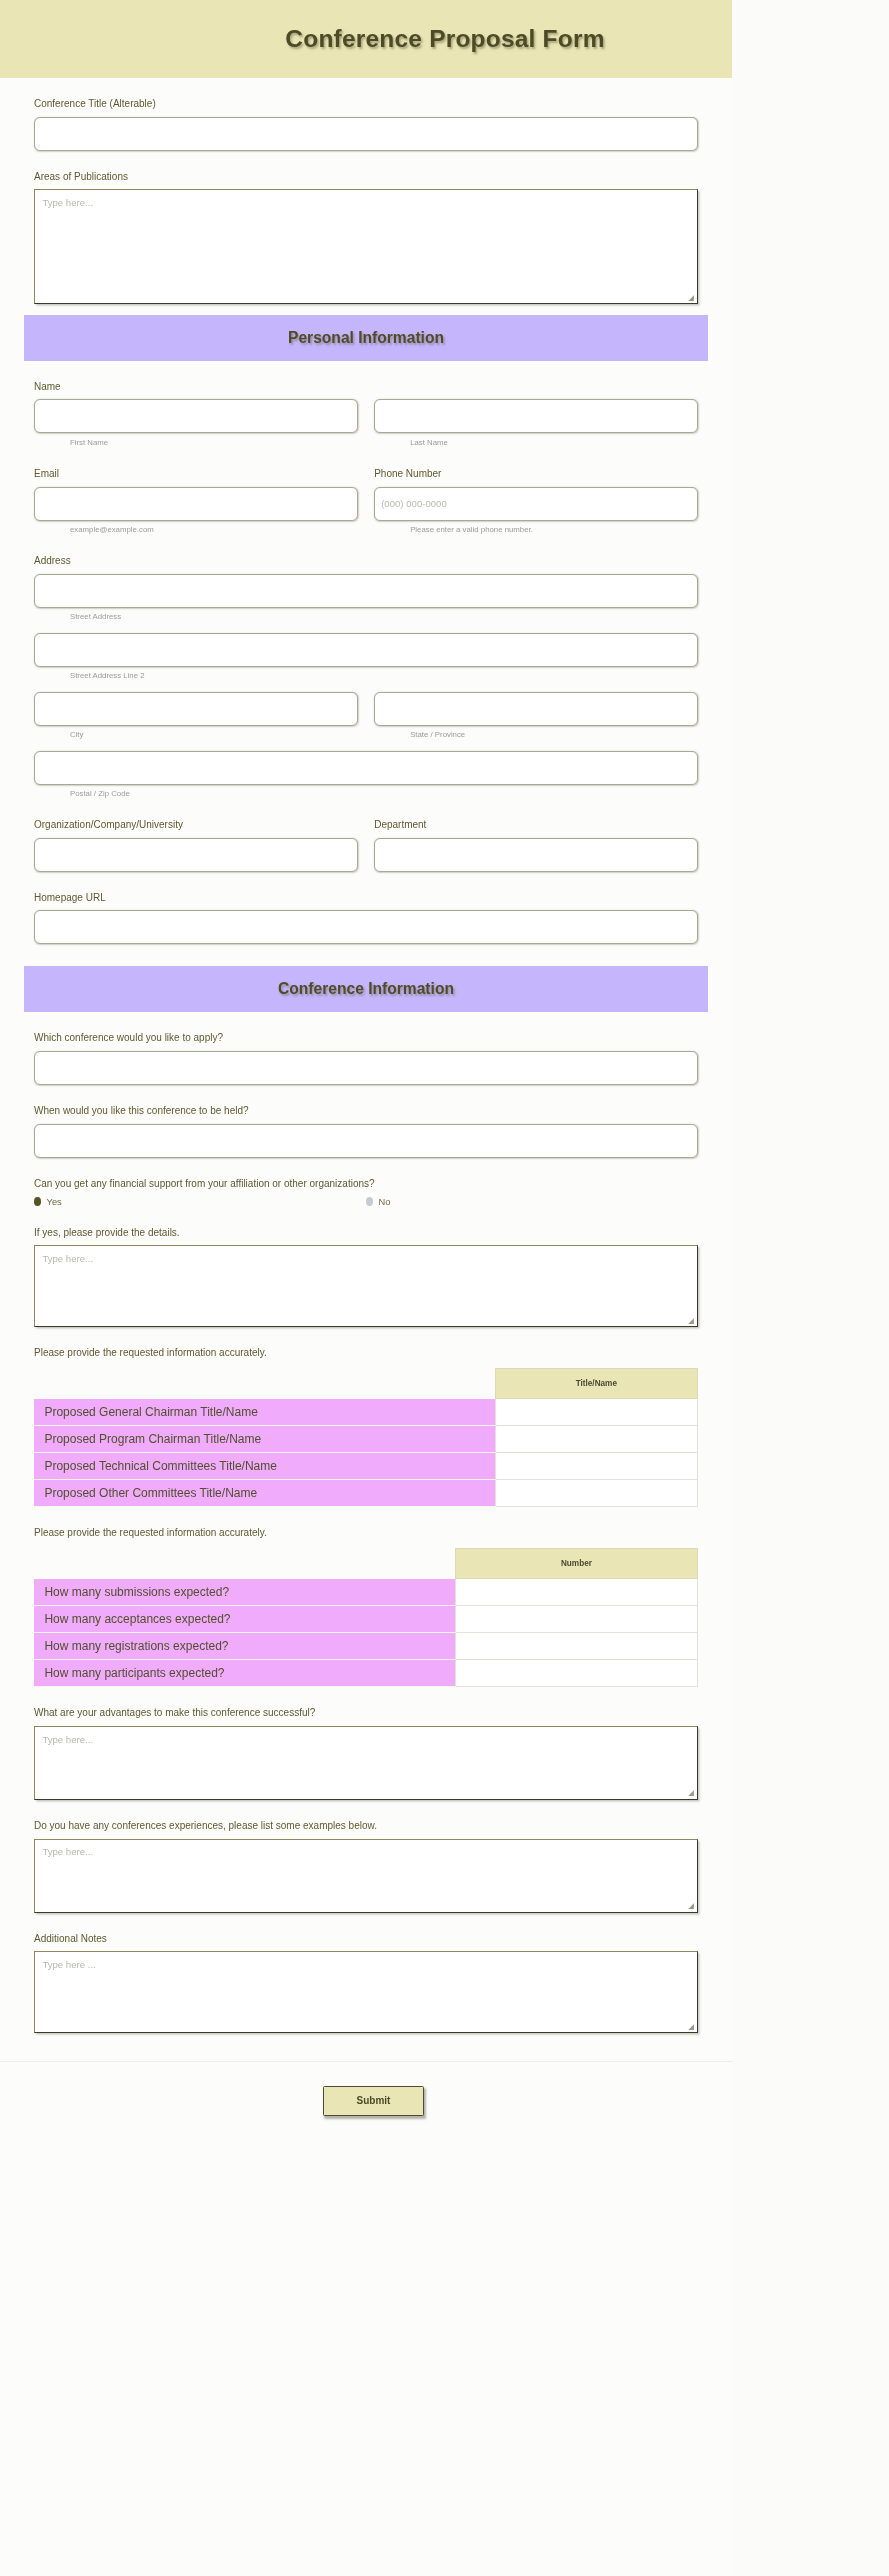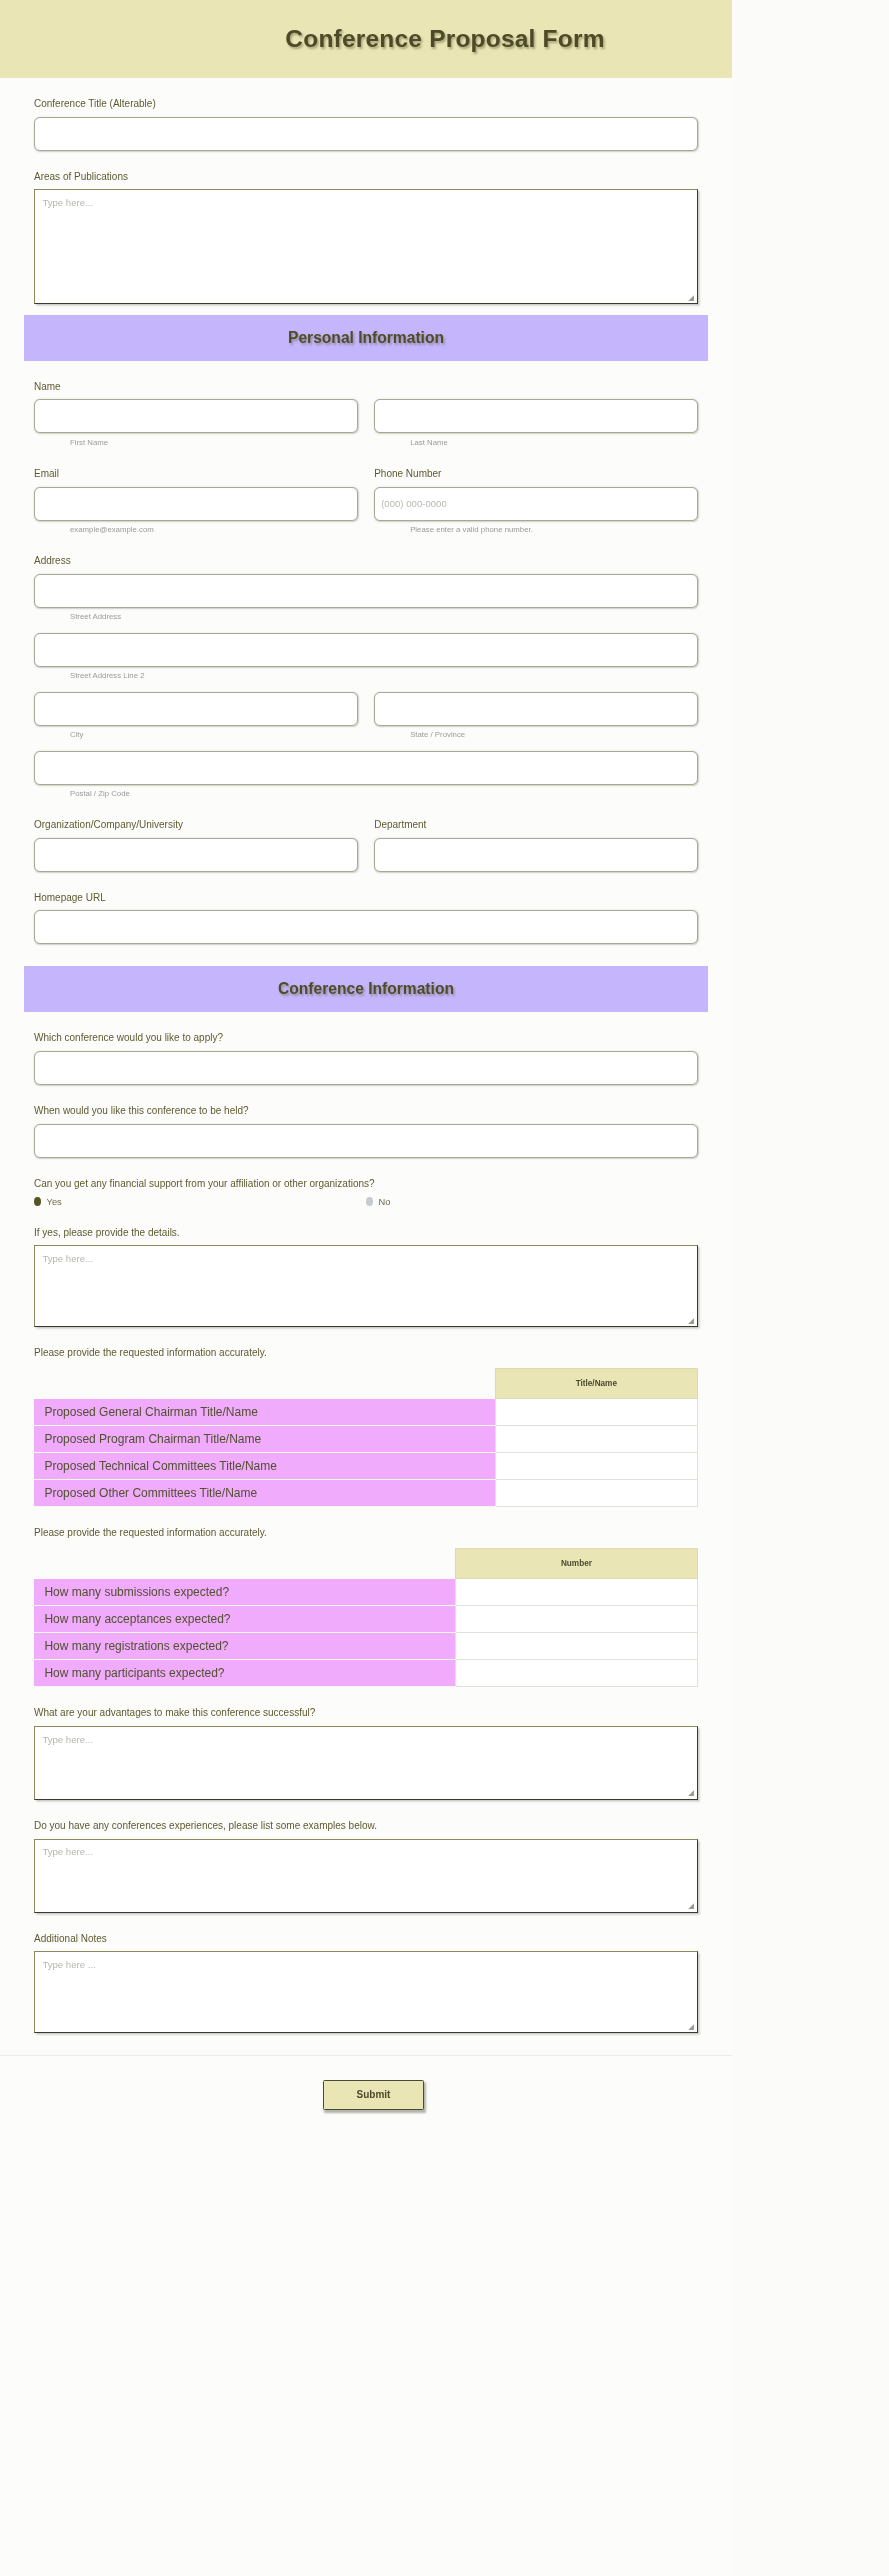--- a/index.html
+++ b/index.html
@@ -174,21 +174,21 @@
   }
   .matrix td.cell {
     background: #ffffff;
     border: 0.7px solid #e2e2dc;
     height: 27px;
   }
 
   
   .submit-wrap {
     border-top: 0.7px solid #ececec;
-    margin-top: 22px;
+    margin-top: 28px;
     padding: 24px 0 30px 15px;
     display: flex;
     justify-content: center;
   }
   .submit-btn {
     background: #e9e5b4;
     border: 0.7px solid #4a4a38;
     border-radius: 1.5px;
     box-shadow: 1.5px 2.2px 2.2px rgba(90,88,70,.45);
     color: #4c4a2a;

